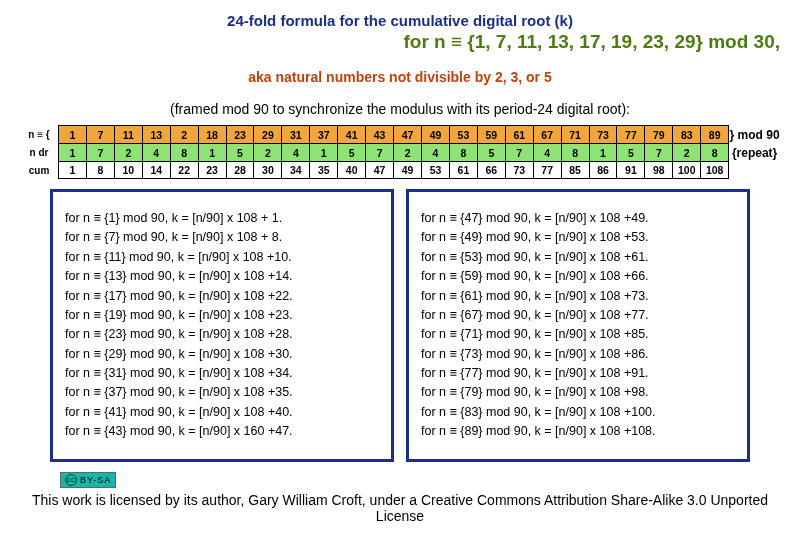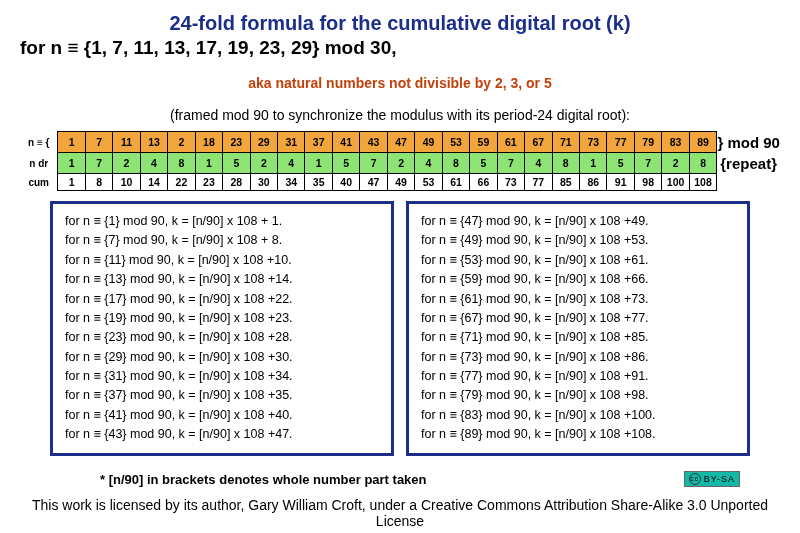--- a/index.html
+++ b/index.html
@@ -5,27 +5,27 @@
   body {
     margin: 0;
     padding: 10px 20px;
     font-family: Arial, sans-serif;
     background: #fff;
     width: 760px;
   }
   .title1 {
     text-align: center;
     color: #1a2e8a;
-    font-size: 20px;
+    font-size: 15px;
     font-weight: bold;
     margin: 2px 0;
   }
   .title2 {
-    text-align: left;
-    color: #000000;
+    text-align: right;
+    color: #4d7c0f;
     font-size: 19px;
     font-weight: bold;
     margin: 2px 0;
   }
   .subtitle {
     text-align: center;
     color: #c2410c;
     font-size: 14px;
     font-weight: bold;
     margin: 16px 0;
@@ -57,33 +57,33 @@
     width: 34px !important;
     padding-right: 2px;
     font-size: 10px;
   }
   .rowend {
     border: none !important;
     text-align: left;
     font-weight: bold;
     width: 44px !important;
     padding-left: 2px;
-    font-size: 15px;
+    font-size: 12px;
   }
   .orange { background: #f2a53c; }
   .green { background: #8de474; }
   .white { background: #fff; }
   .formula-container {
     display: flex;
     gap: 12px;
     margin: 0 30px 10px;
   }
   .formula-box {
     border: 3px solid #1a2e8a;
-    padding: 8px 12px;
+    padding: 17px 12px;
     flex: 1;
     font-size: 12.5px;
     line-height: 1.55;
     color: #000;
   }
   .footnote {
     font-weight: bold;
     font-size: 13px;
     margin: 6px 0 6px 40px;
   }
@@ -222,39 +222,38 @@
       <div>for n ≡ {7} mod 90, k = [n/90] x 108 + 8.</div>
       <div>for n ≡ {11} mod 90, k = [n/90] x 108 +10.</div>
       <div>for n ≡ {13} mod 90, k = [n/90] x 108 +14.</div>
       <div>for n ≡ {17} mod 90, k = [n/90] x 108 +22.</div>
       <div>for n ≡ {19} mod 90, k = [n/90] x 108 +23.</div>
       <div>for n ≡ {23} mod 90, k = [n/90] x 108 +28.</div>
       <div>for n ≡ {29} mod 90, k = [n/90] x 108 +30.</div>
       <div>for n ≡ {31} mod 90, k = [n/90] x 108 +34.</div>
       <div>for n ≡ {37} mod 90, k = [n/90] x 108 +35.</div>
       <div>for n ≡ {41} mod 90, k = [n/90] x 108 +40.</div>
-      <div>for n ≡ {43} mod 90, k = [n/90] x 108 +47.</div>
+      <div>for n ≡ {43} mod 90, k = [n/90] x 160 +47.</div>
     </div>
   <div class="formula-box" id="fbox-right">
       <div>for n ≡ {47} mod 90, k = [n/90] x 108 +49.</div>
       <div>for n ≡ {49} mod 90, k = [n/90] x 108 +53.</div>
       <div>for n ≡ {53} mod 90, k = [n/90] x 108 +61.</div>
       <div>for n ≡ {59} mod 90, k = [n/90] x 108 +66.</div>
       <div>for n ≡ {61} mod 90, k = [n/90] x 108 +73.</div>
       <div>for n ≡ {67} mod 90, k = [n/90] x 108 +77.</div>
       <div>for n ≡ {71} mod 90, k = [n/90] x 108 +85.</div>
       <div>for n ≡ {73} mod 90, k = [n/90] x 108 +86.</div>
       <div>for n ≡ {77} mod 90, k = [n/90] x 108 +91.</div>
       <div>for n ≡ {79} mod 90, k = [n/90] x 108 +98.</div>
       <div>for n ≡ {83} mod 90, k = [n/90] x 108 +100.</div>
       <div>for n ≡ {89} mod 90, k = [n/90] x 108 +108.</div>
     </div>
 </div>
 
 <div class="license-row">
-  <div class="footnote">* [n/90] in brackets denotes  whole number part taken</div>
   <div class="cc-badge">
     <span class="cc-circle">cc</span>
     <span>BY-SA</span>
   </div>
 </div>
 
 <div class="license-text">This work is licensed by its author,  Gary William Croft, under a Creative Commons Attribution Share-Alike 3.0 Unported License</div>
 
 </body></html>

